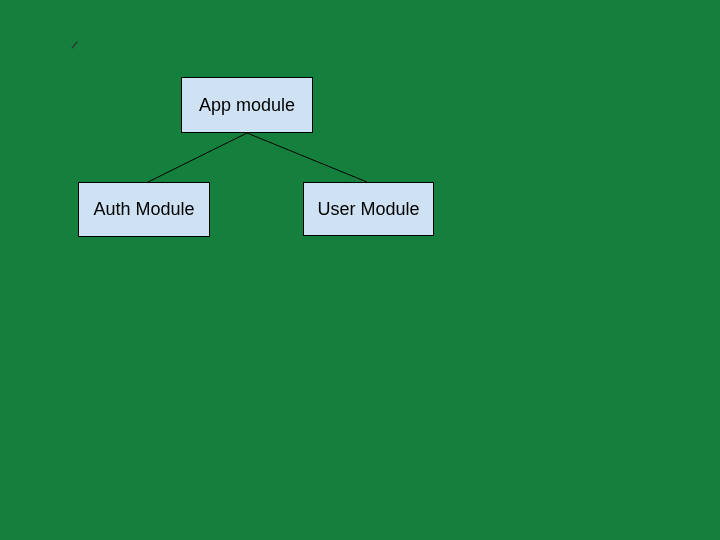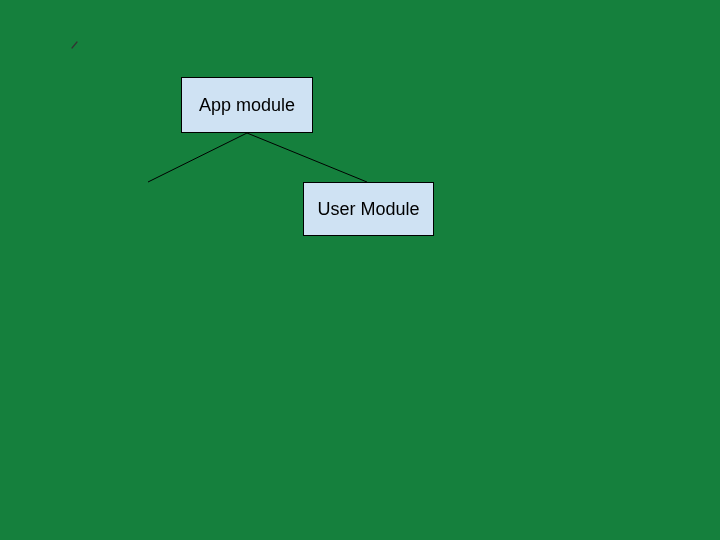--- a/index.html
+++ b/index.html
@@ -55,18 +55,21 @@
   <svg id="edge-layer" viewBox="0 0 720 540" xmlns="http://www.w3.org/2000/svg">
     <line class="edge" x1="247" y1="133" x2="148" y2="182"></line>
     <line class="edge" x1="247" y1="133" x2="367" y2="182"></line>
     <line class="stray" x1="72" y1="48" x2="77" y2="42"></line>
   </svg>
 
   <div class="node" style="left: 181px; top: 77px; width: 132px; height: 56px;">
     <span class="node-label">App module</span>
   </div>
 
+  <div class="node" style="left: 78px; top: 182px; width: 132px; height: 55px;">
+    <span class="node-label">Auth Module</span>
+  </div>
 
   <div class="node" style="left: 303px; top: 182px; width: 131px; height: 54px; text-align: center;">
     <span class="node-label">User Module</span>
   </div>
 
 </div>
 
 </body></html>

